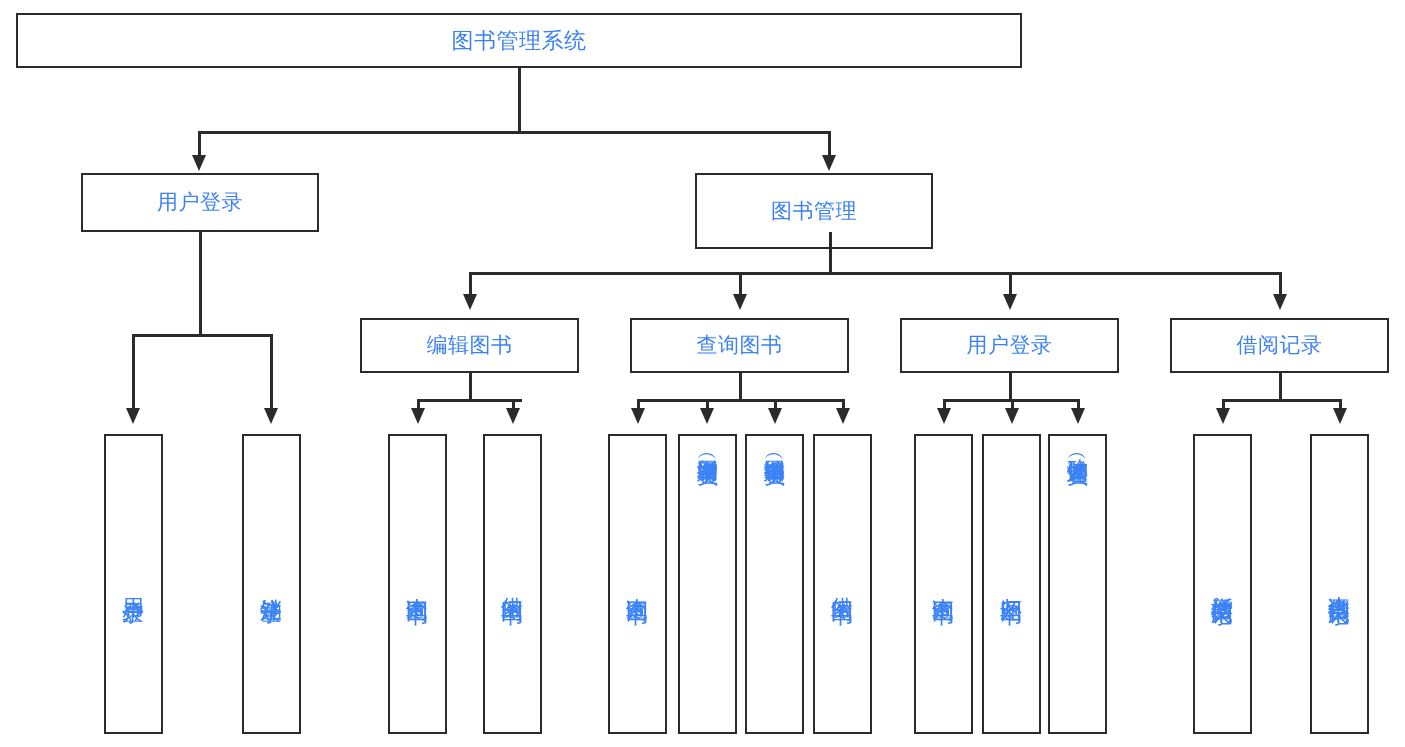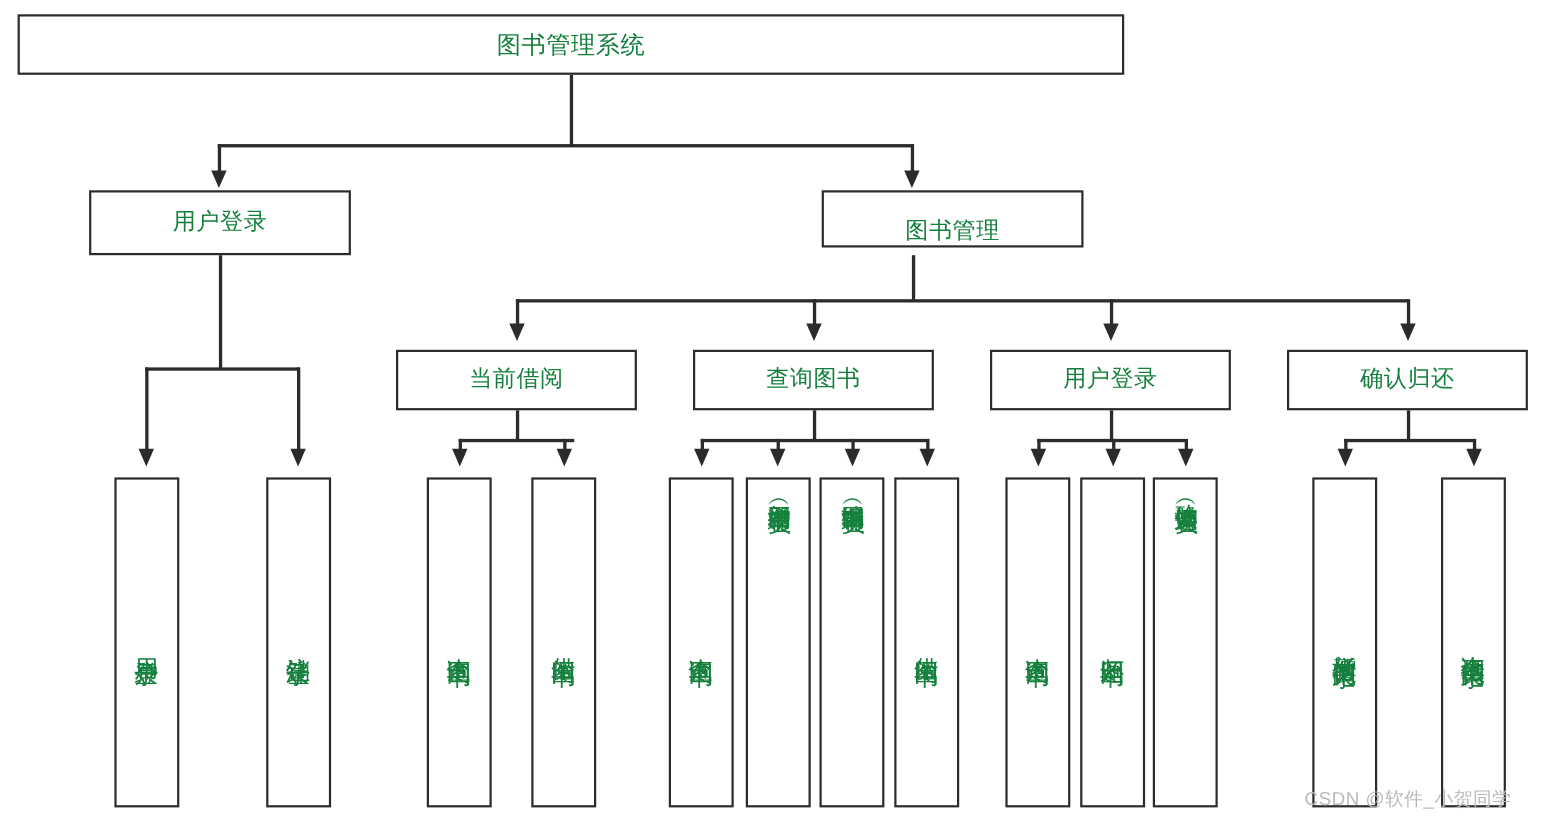--- a/index.html
+++ b/index.html
@@ -18,21 +18,22 @@
     overflow: hidden;
   }
   .node {
     position: absolute;
     box-sizing: border-box;
     border: 2.5px solid #2b2b2b;
     background: #ffffff;
     display: flex;
     align-items: center;
     justify-content: center;
-    color: #15803d;
+    color: #3b82f6;
+    font-family: Liberation Serif, serif;
   }
   .node .lbl {
     display: block;
     text-align: center;
     line-height: 1.18;
   }
   
   .h-node .lbl {
     font-size: 21px;
     letter-spacing: 0.5px;
@@ -91,21 +92,21 @@
   <div class="hline" style="left:198px; top:131px; width:632px;"></div>
 
   <div class="vline" style="left:198px; top:131px; height:26px;"></div>
   <div class="arrow" style="left:192px; top:155px;"></div>
   <div class="vline" style="left:828px; top:131px; height:26px;"></div>
   <div class="arrow" style="left:822px; top:155px;"></div>
 
   <div class="node h-node" style="left:81px; top:173px; width:238px; height:59px;">
     <span class="lbl">用户登录</span>
   </div>
-  <div class="node h-node" style="left:747px; top:173px; width:238px; height:52px;align-items:flex-end;">
+  <div class="node h-node" style="left:695px; top:173px; width:238px; height:76px;">
     <span class="lbl">图书管理</span>
   </div>
 
   <div class="vline" style="left:199px; top:232px; height:104px;"></div>
   <div class="hline" style="left:132px; top:334px; width:140px;"></div>
   <div class="vline" style="left:132px; top:334px; height:76px;"></div>
   <div class="arrow" style="left:126px; top:408px;"></div>
   <div class="vline" style="left:270px; top:334px; height:76px;"></div>
   <div class="arrow" style="left:264px; top:408px;"></div>
 
@@ -121,30 +122,30 @@
   <div class="vline" style="left:469px; top:272px; height:24px;"></div>
   <div class="arrow" style="left:463px; top:294px;"></div>
   <div class="vline" style="left:739px; top:272px; height:24px;"></div>
   <div class="arrow" style="left:733px; top:294px;"></div>
   <div class="vline" style="left:1009px; top:272px; height:24px;"></div>
   <div class="arrow" style="left:1003px; top:294px;"></div>
   <div class="vline" style="left:1279px; top:272px; height:24px;"></div>
   <div class="arrow" style="left:1273px; top:294px;"></div>
 
   <div class="node h-node" style="left:360px; top:318px; width:219px; height:55px;">
-    <span class="lbl">当前借阅</span>
+    <span class="lbl">编辑图书</span>
   </div>
   <div class="node h-node" style="left:630px; top:318px; width:219px; height:55px;">
     <span class="lbl">查询图书</span>
   </div>
   <div class="node h-node" style="left:900px; top:318px; width:219px; height:55px;">
     <span class="lbl">用户登录</span>
   </div>
   <div class="node h-node" style="left:1170px; top:318px; width:219px; height:55px;">
-    <span class="lbl">确认归还</span>
+    <span class="lbl">借阅记录</span>
   </div>
 
   <div class="vline" style="left:469px; top:373px; height:28px;"></div>
   <div class="hline" style="left:417px; top:399px; width:105px;"></div>
   <div class="vline" style="left:417px; top:399px; height:11px;"></div>
   <div class="arrow" style="left:411px; top:408px;"></div>
   <div class="vline" style="left:512px; top:399px; height:11px;"></div>
   <div class="arrow" style="left:506px; top:408px;"></div>
 
   <div class="node v-node" style="left:388px; top:434px; width:59px; height:300px;">
@@ -204,15 +205,14 @@
   <div class="vline" style="left:1339px; top:399px; height:11px;"></div>
   <div class="arrow" style="left:1333px; top:408px;"></div>
 
   <div class="node v-node" style="left:1193px; top:434px; width:59px; height:300px;">
     <span class="lbl">新增借阅记录</span>
   </div>
   <div class="node v-node" style="left:1310px; top:434px; width:59px; height:300px;">
     <span class="lbl">查询借阅记录</span>
   </div>
 
-  <div id="watermark" style="left:1186px; top:715px;">CSDN @软件_小贺同学</div>
 
 </div>
 
 </body></html>

